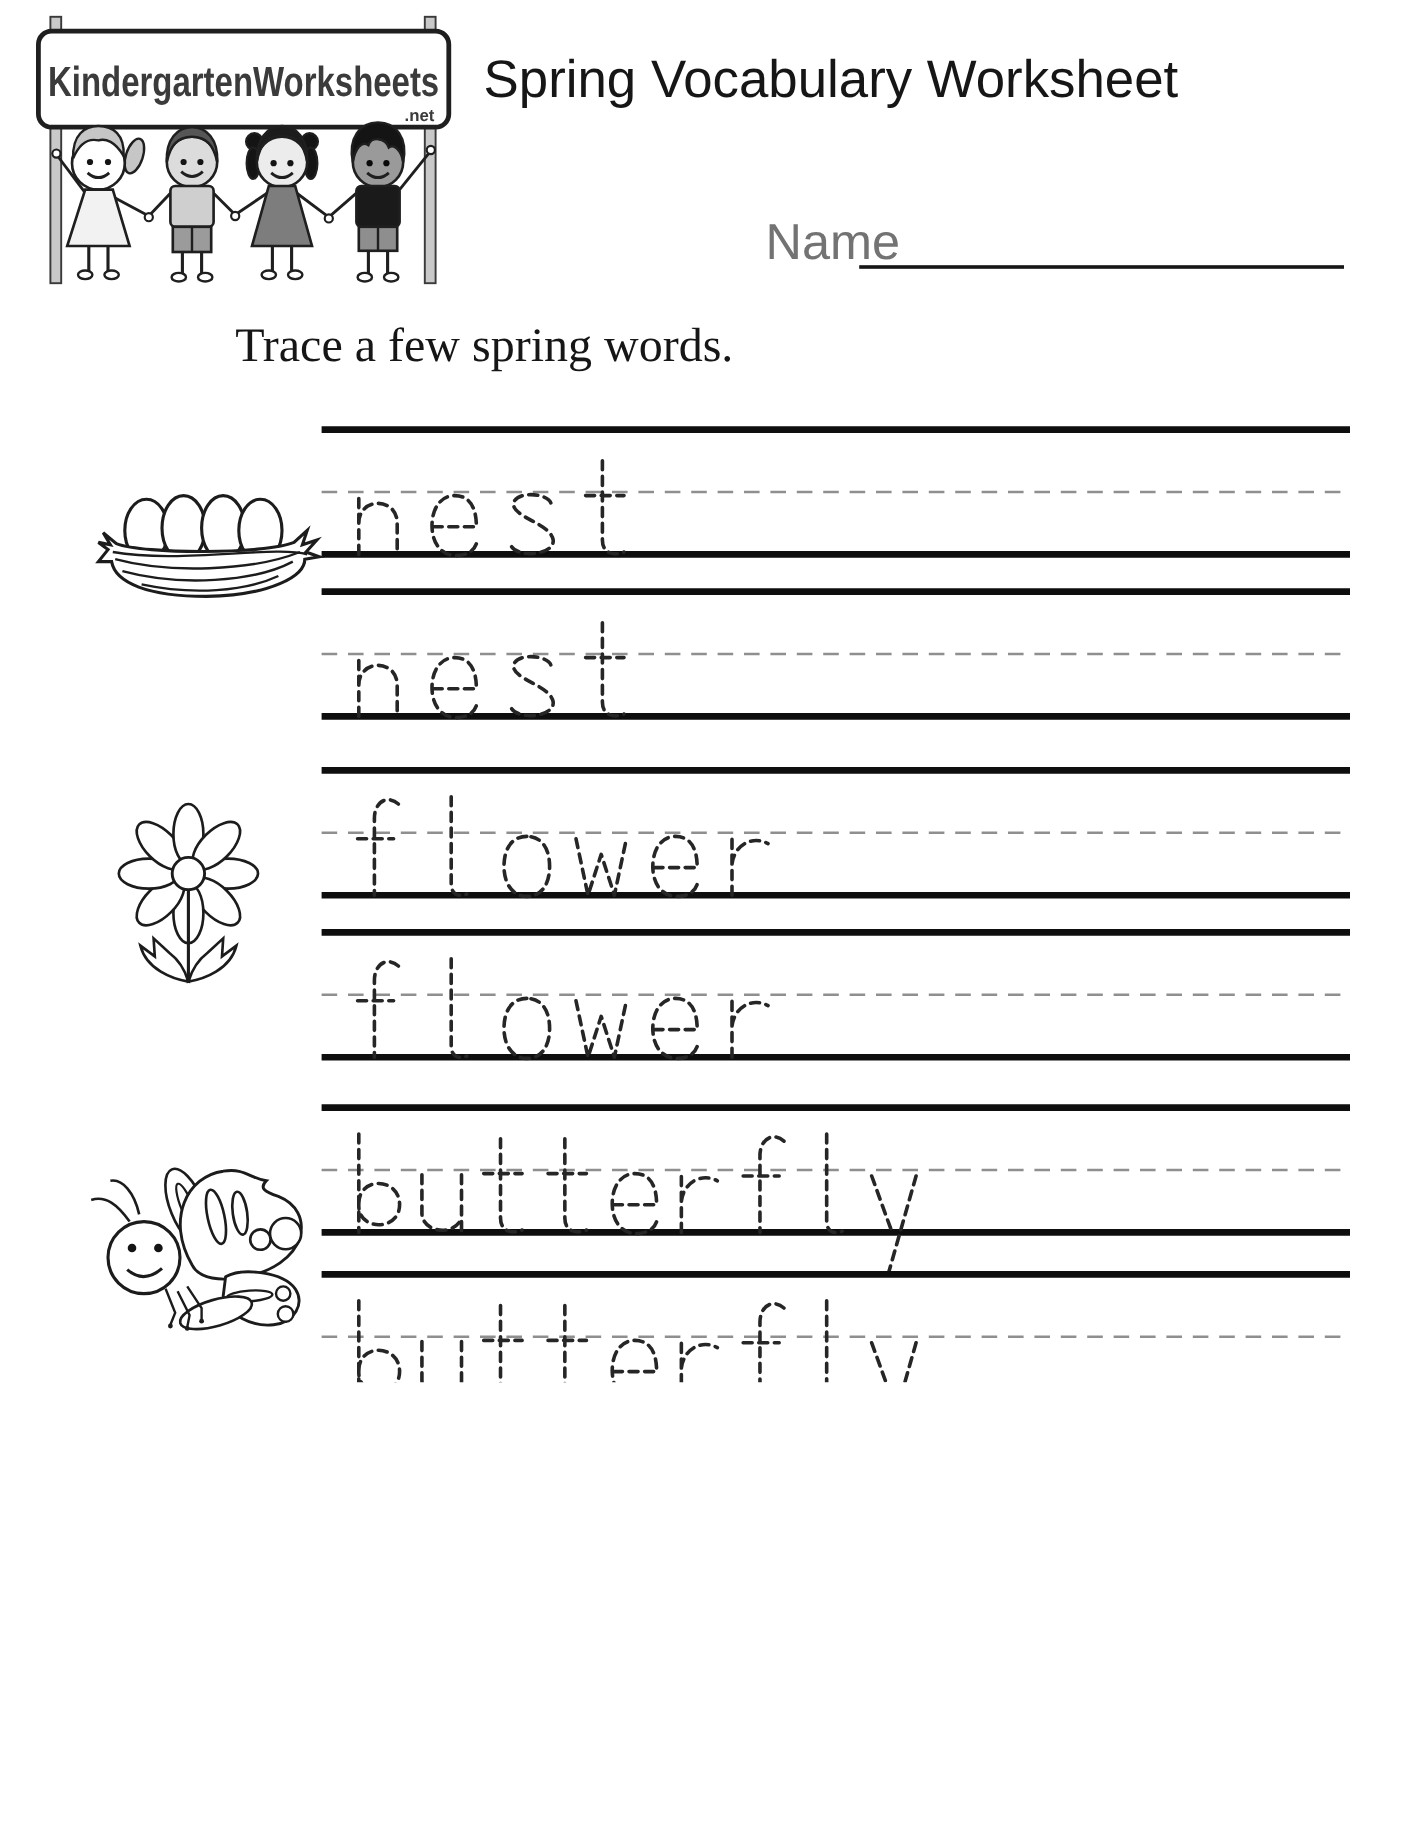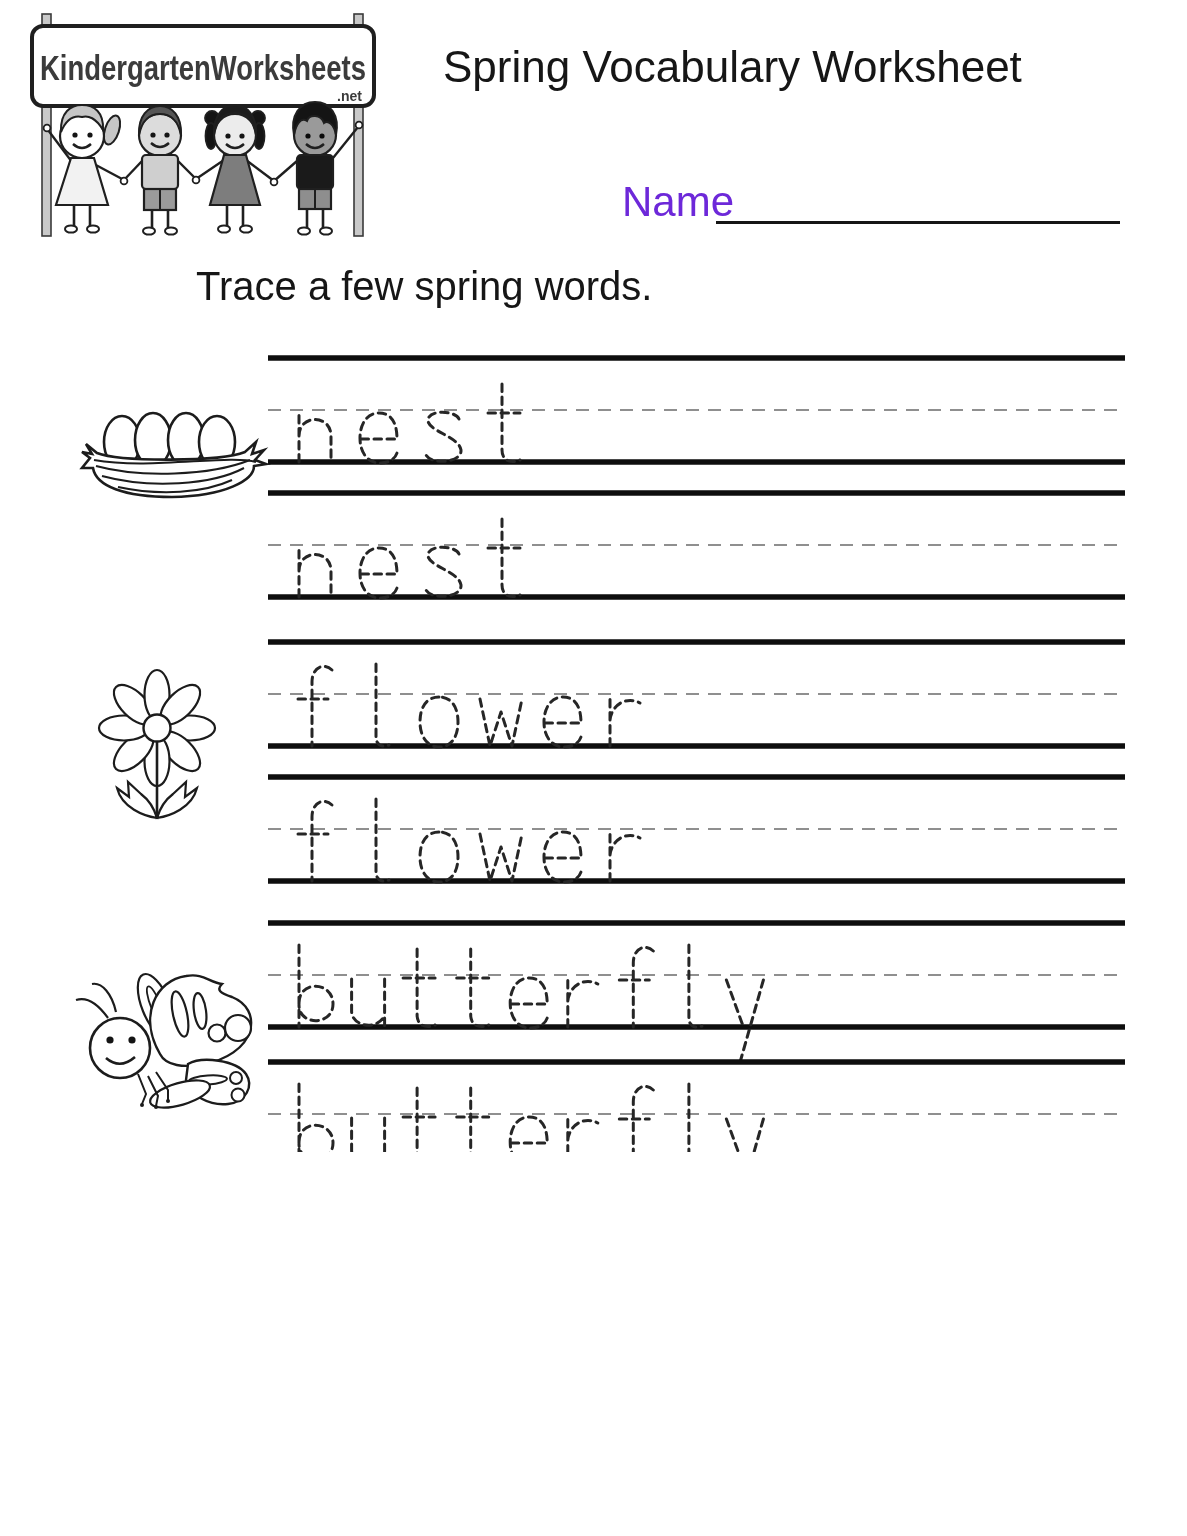--- a/index.html
+++ b/index.html
@@ -1,20 +1,20 @@
 <!DOCTYPE html>
 <html><head>
 <meta charset="utf-8">
 <style>
   html,body{margin:0;padding:0;background:#fff;}
   .page{position:relative;width:1187px;height:1152px;background:#ffffff;overflow:hidden;
         font-family:"Liberation Sans", sans-serif;color:#111;}
   .abs{position:absolute;}
-  .page-title{font-size:44px;font-weight:400;color:#161616;letter-spacing:0;margin-left:40px;}
-  .name-label{font-size:42px;color:#6d28d9;}
+  .page-title{font-size:44px;font-weight:400;color:#161616;letter-spacing:0;}
+  .name-label{font-size:42px;color:#737373;margin-left:16px;}
   .name-line{border-top:3px solid #161616;width:404px;height:0;}
   .instruction{font-size:40px;color:#161616;}
   .footer-url{width:100%;text-align:center;font-family:"DejaVu Sans", sans-serif;
               font-size:26px;font-weight:600;color:#191919;letter-spacing:-0.5px;}
   svg.guide{position:absolute;overflow:visible;}
   svg.guide line.solid{stroke:#0e0e0e;stroke-width:5.5;}
   svg.guide line.dashed{stroke:#8f8f8f;stroke-width:2.2;stroke-dasharray:13 9;}
   svg.guide g.word path{fill:none;stroke:#262626;stroke-width:3;stroke-linecap:round;
                         stroke-linejoin:round;stroke-dasharray:7.5 5.5;}
   svg.art{position:absolute;overflow:visible;}
@@ -118,21 +118,21 @@
           <ellipse cx="298" cy="223" rx="6" ry="3.6" fill="#ffffff" stroke-width="2"></ellipse>
       </g>
     </g>
   </svg>
 
   <div class="abs page-title" style="left:403px;top:42px;">Spring Vocabulary Worksheet</div>
 
   <div class="abs name-label" style="left:622px;top:178px;">Name</div>
   <div class="abs name-line" style="left:716px;top:221px;"></div>
 
-  <div class="abs instruction" style="left:196px;top:264px;">Trace a few spring words.</div>
+  <div class="abs instruction" style="left:196px;top:264px;font-family:Liberation Serif, serif;">Trace a few spring words.</div>
 
   <div id="artwork">
       <svg class="guide" style="left:268px;top:355px" width="857" height="155" viewBox="0 0 857 155">
     <line class="solid" x1="0" y1="3" x2="857" y2="3"></line>
     <line class="dashed" x1="0" y1="55" x2="857" y2="55"></line>
     <line class="solid" x1="0" y1="107" x2="857" y2="107"></line>
     <g class="word" transform="translate(22,3)">
           <g transform="translate(0.0,0)">
             <path d="M9,104 L9,57 M9,78 C9,56 41,56 41,78 L41,104"></path>
           </g>

